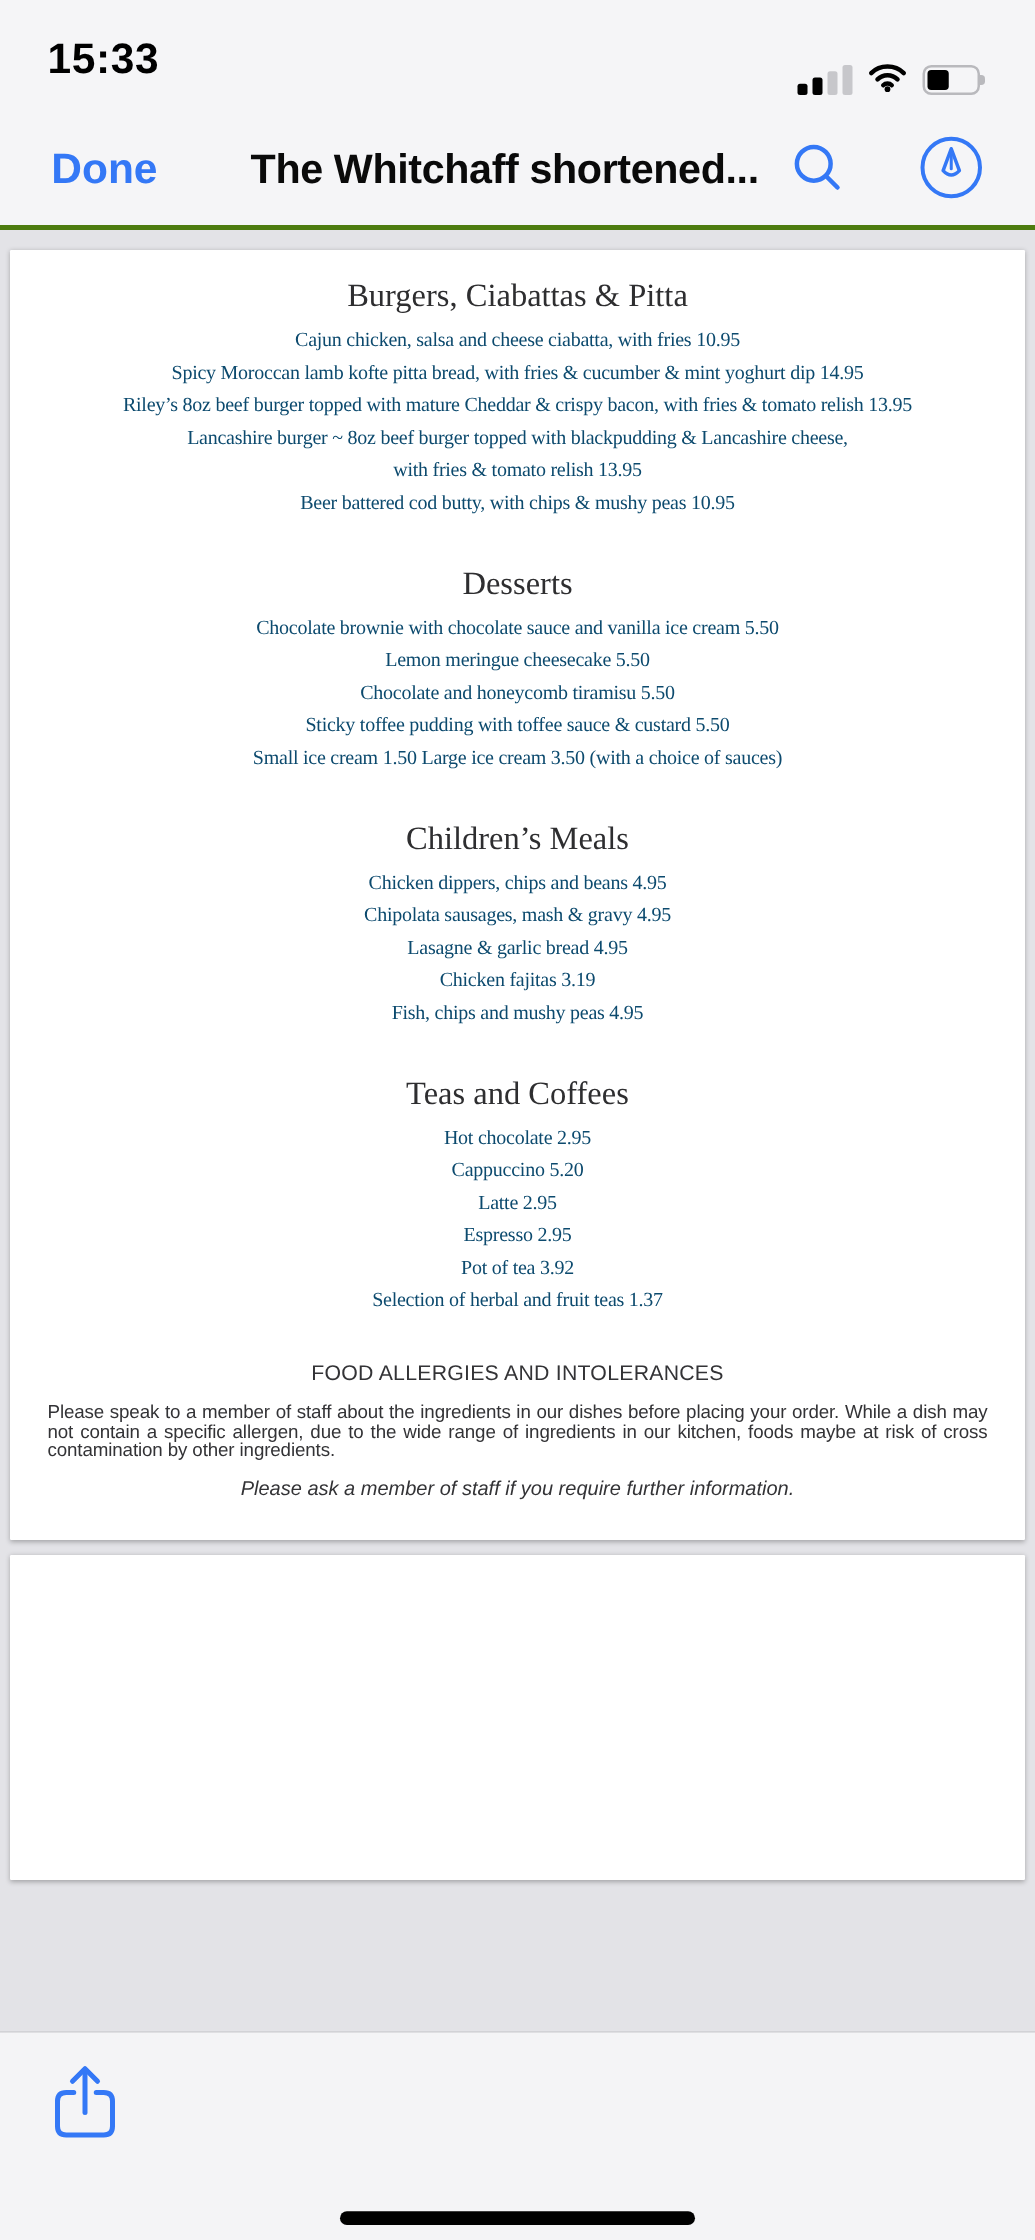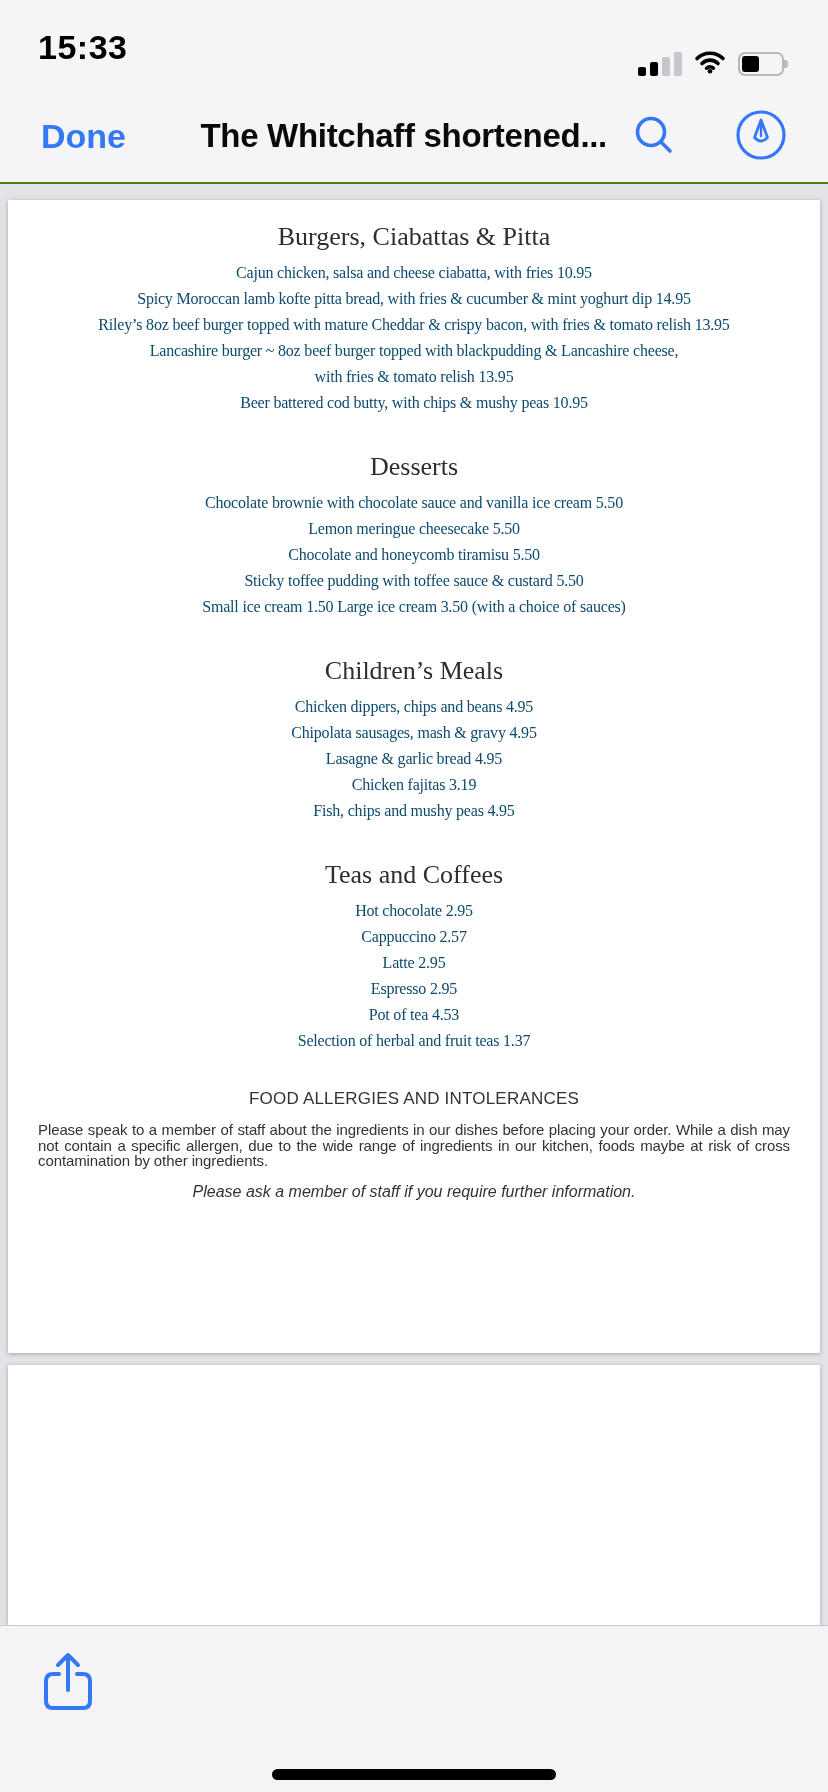--- a/index.html
+++ b/index.html
@@ -18,35 +18,35 @@
   .sb1{height:9px;} .sb2{height:14px;} .sb3{height:19px;} .sb4{height:24px;}
   .battery { position:relative; width:50px; height:24px; }
   .battery .shell { position:absolute; left:0; top:0; width:46px; height:24px;
                     border:2px solid #b9b9bd; border-radius:7px; }
   .battery .fill { position:absolute; left:4px; top:4px; width:17px; height:16px;
                    background:#000; border-radius:3px; }
   .battery .cap { position:absolute; right:0; top:8px; width:4px; height:8px;
                   background:#b9b9bd; border-radius:0 3px 3px 0; }
 
   
-  .nav-bar { height:84px; background:#f5f5f7; border-bottom:2px solid #4d7c0f;
+  .nav-bar { height:84px; background:#f5f5f7; border-bottom:4px solid #4d7c0f;
              display:flex; align-items:center; padding:0 41px 10px 41px; gap:24px; flex:0 0 auto; }
   .done-btn { background:none; border:none; color:#3478f6; font-size:34px; font-weight:600;
               font-family:"Liberation Sans",sans-serif; cursor:pointer; padding:0; }
   .doc-title { flex:1; font-size:33px; font-weight:700; color:#0a0a0a; letter-spacing:-0.3px;
                white-space:nowrap; overflow:hidden;text-align:right; }
   .nav-icon-btn { background:none; border:none; padding:0; cursor:pointer; display:flex;
                   align-items:center; justify-content:center; }
   .nav-icon-btn + .nav-icon-btn { margin-left:34px; }
 
   
   .doc-area { flex:1 1 auto; background:#e3e3e7; padding:16px 8px 0 8px; overflow:hidden; }
   .page { background:#fff; width:812px; margin:0 auto; box-shadow:0 1px 4px rgba(0,0,0,0.28);
           border-radius:1px; }
-  .page-1 { height:1153px; padding-top:20px; }
+  .page-1 { height:1032px; padding-top:20px; }
   .page-2 { height:260px; margin-top:12px; }
 
   .menu { font-family:"Liberation Serif", serif; text-align:center; }
   .menu-section { margin-bottom:34px; }
   .section-title { font-size:26px; line-height:34px; font-weight:400; color:#2e2e30;
                    margin-bottom:6px; }
   .menu-line { font-size:16px; line-height:26px; color:#0c4a6e; letter-spacing:-0.2px; }
 
   .allergy { font-family:Liberation Sans, sans-serif; color:#333336; }
   .allergy-heading { text-align:center; font-size:17px; line-height:22px; font-weight:400;
@@ -152,24 +152,24 @@
               <p class="menu-line">Lasagne &amp; garlic bread 4.95</p>
               <p class="menu-line">Chicken fajitas 3.19</p>
               <p class="menu-line">Fish, chips and mushy peas 4.95</p>
             </div>
           </section>
           <section class="menu-section">
             <h2 class="section-title">Teas and Coffees</h2>
             <div>
 
             <p class="menu-line">Hot chocolate 2.95</p>
-              <p class="menu-line">Cappuccino 2.57</p>
+              <p class="menu-line">Cappuccino 5.20</p>
               <p class="menu-line">Latte 2.95</p>
               <p class="menu-line">Espresso 2.95</p>
-              <p class="menu-line">Pot of tea 4.53</p>
+              <p class="menu-line">Pot of tea 3.92</p>
               <p class="menu-line">Selection of herbal and fruit teas 1.37</p>
             </div>
           </section>
         </div>
 
       <div class="allergy">
         <h3 class="allergy-heading">FOOD ALLERGIES AND INTOLERANCES</h3>
         <p class="allergy-body">Please speak to a member of staff about the ingredients in our dishes before placing your order. While a dish may not contain a specific allergen, due to the wide range of ingredients in our kitchen, foods maybe at risk of cross contamination by other ingredients.</p>
         <p class="allergy-note">Please ask a member of staff if you require further information.</p>
       </div>

